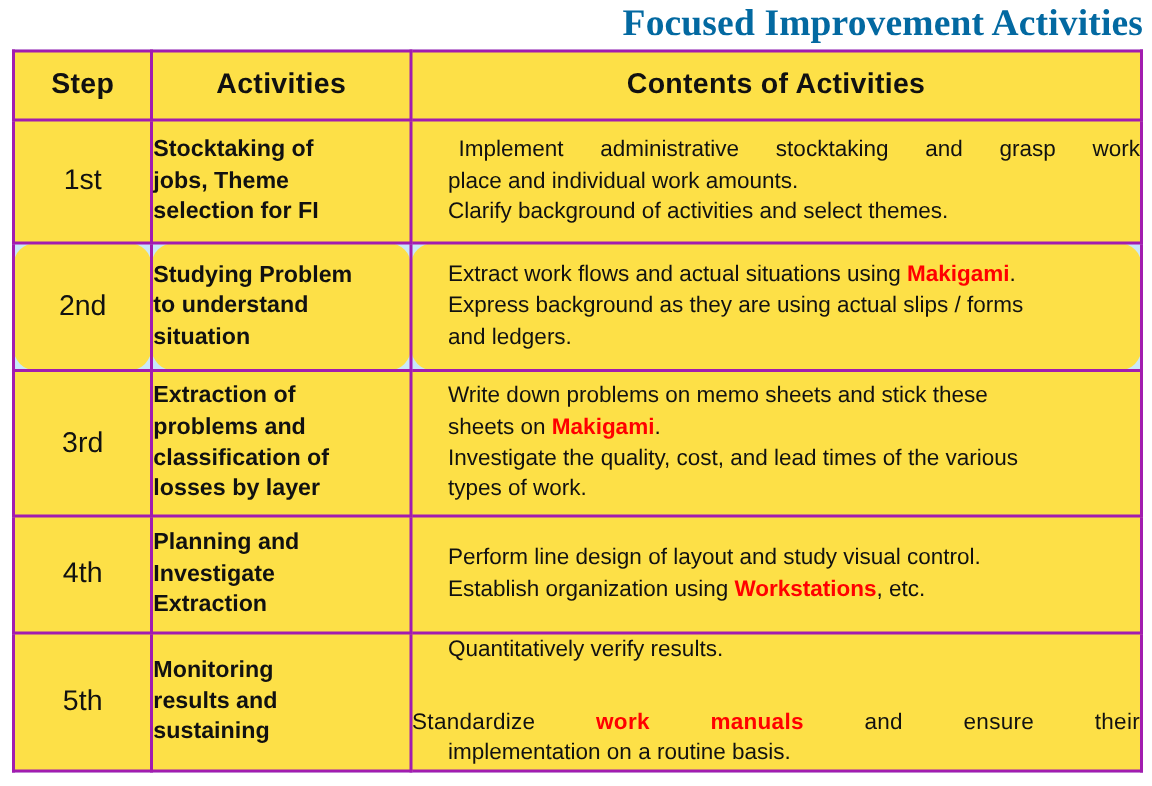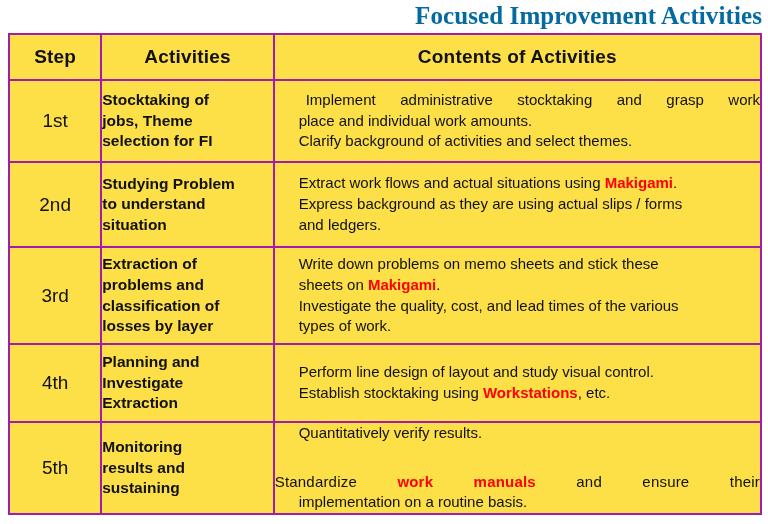--- a/index.html
+++ b/index.html
@@ -98,21 +98,21 @@
   .hl {
     color: #ff0000;
     font-weight: bold;
   }
   .hl-sp {
     color: #ff0000;
     font-weight: bold;
   }
   
   tr.r1 td { height: 80px; }
-  tr.r2 td { height: 83px; }
+  tr.r2 td { height: 83px; border-radius: 15px; }
   tr.r3 td { height: 95px; }
   tr.r4 td { height: 76px; }
   tr.r5 td { height: 86px; }
 </style>
 </head>
 <body>
 
 <div class="page">
 
   <div class="title">Focused Improvement Activities</div>
@@ -179,21 +179,21 @@
 
         <tr class="r4">
           <td class="step">4th</td>
           <td class="act">
             <div>Planning and</div>
             <div>Investigate</div>
             <div>Extraction</div>
           </td>
           <td class="cont">
             <div class="cont-line">Perform line design of layout and study visual control.</div>
-            <div class="cont-line"><span>Establish stocktaking using </span><span class="hl">Workstations</span><span>, etc.</span></div>
+            <div class="cont-line"><span>Establish organization using </span><span class="hl">Workstations</span><span>, etc.</span></div>
           </td>
         </tr>
 
         <tr class="r5">
           <td class="step">5th</td>
           <td class="act">
             <div>Monitoring</div>
             <div>results and</div>
             <div>sustaining</div>
           </td>

